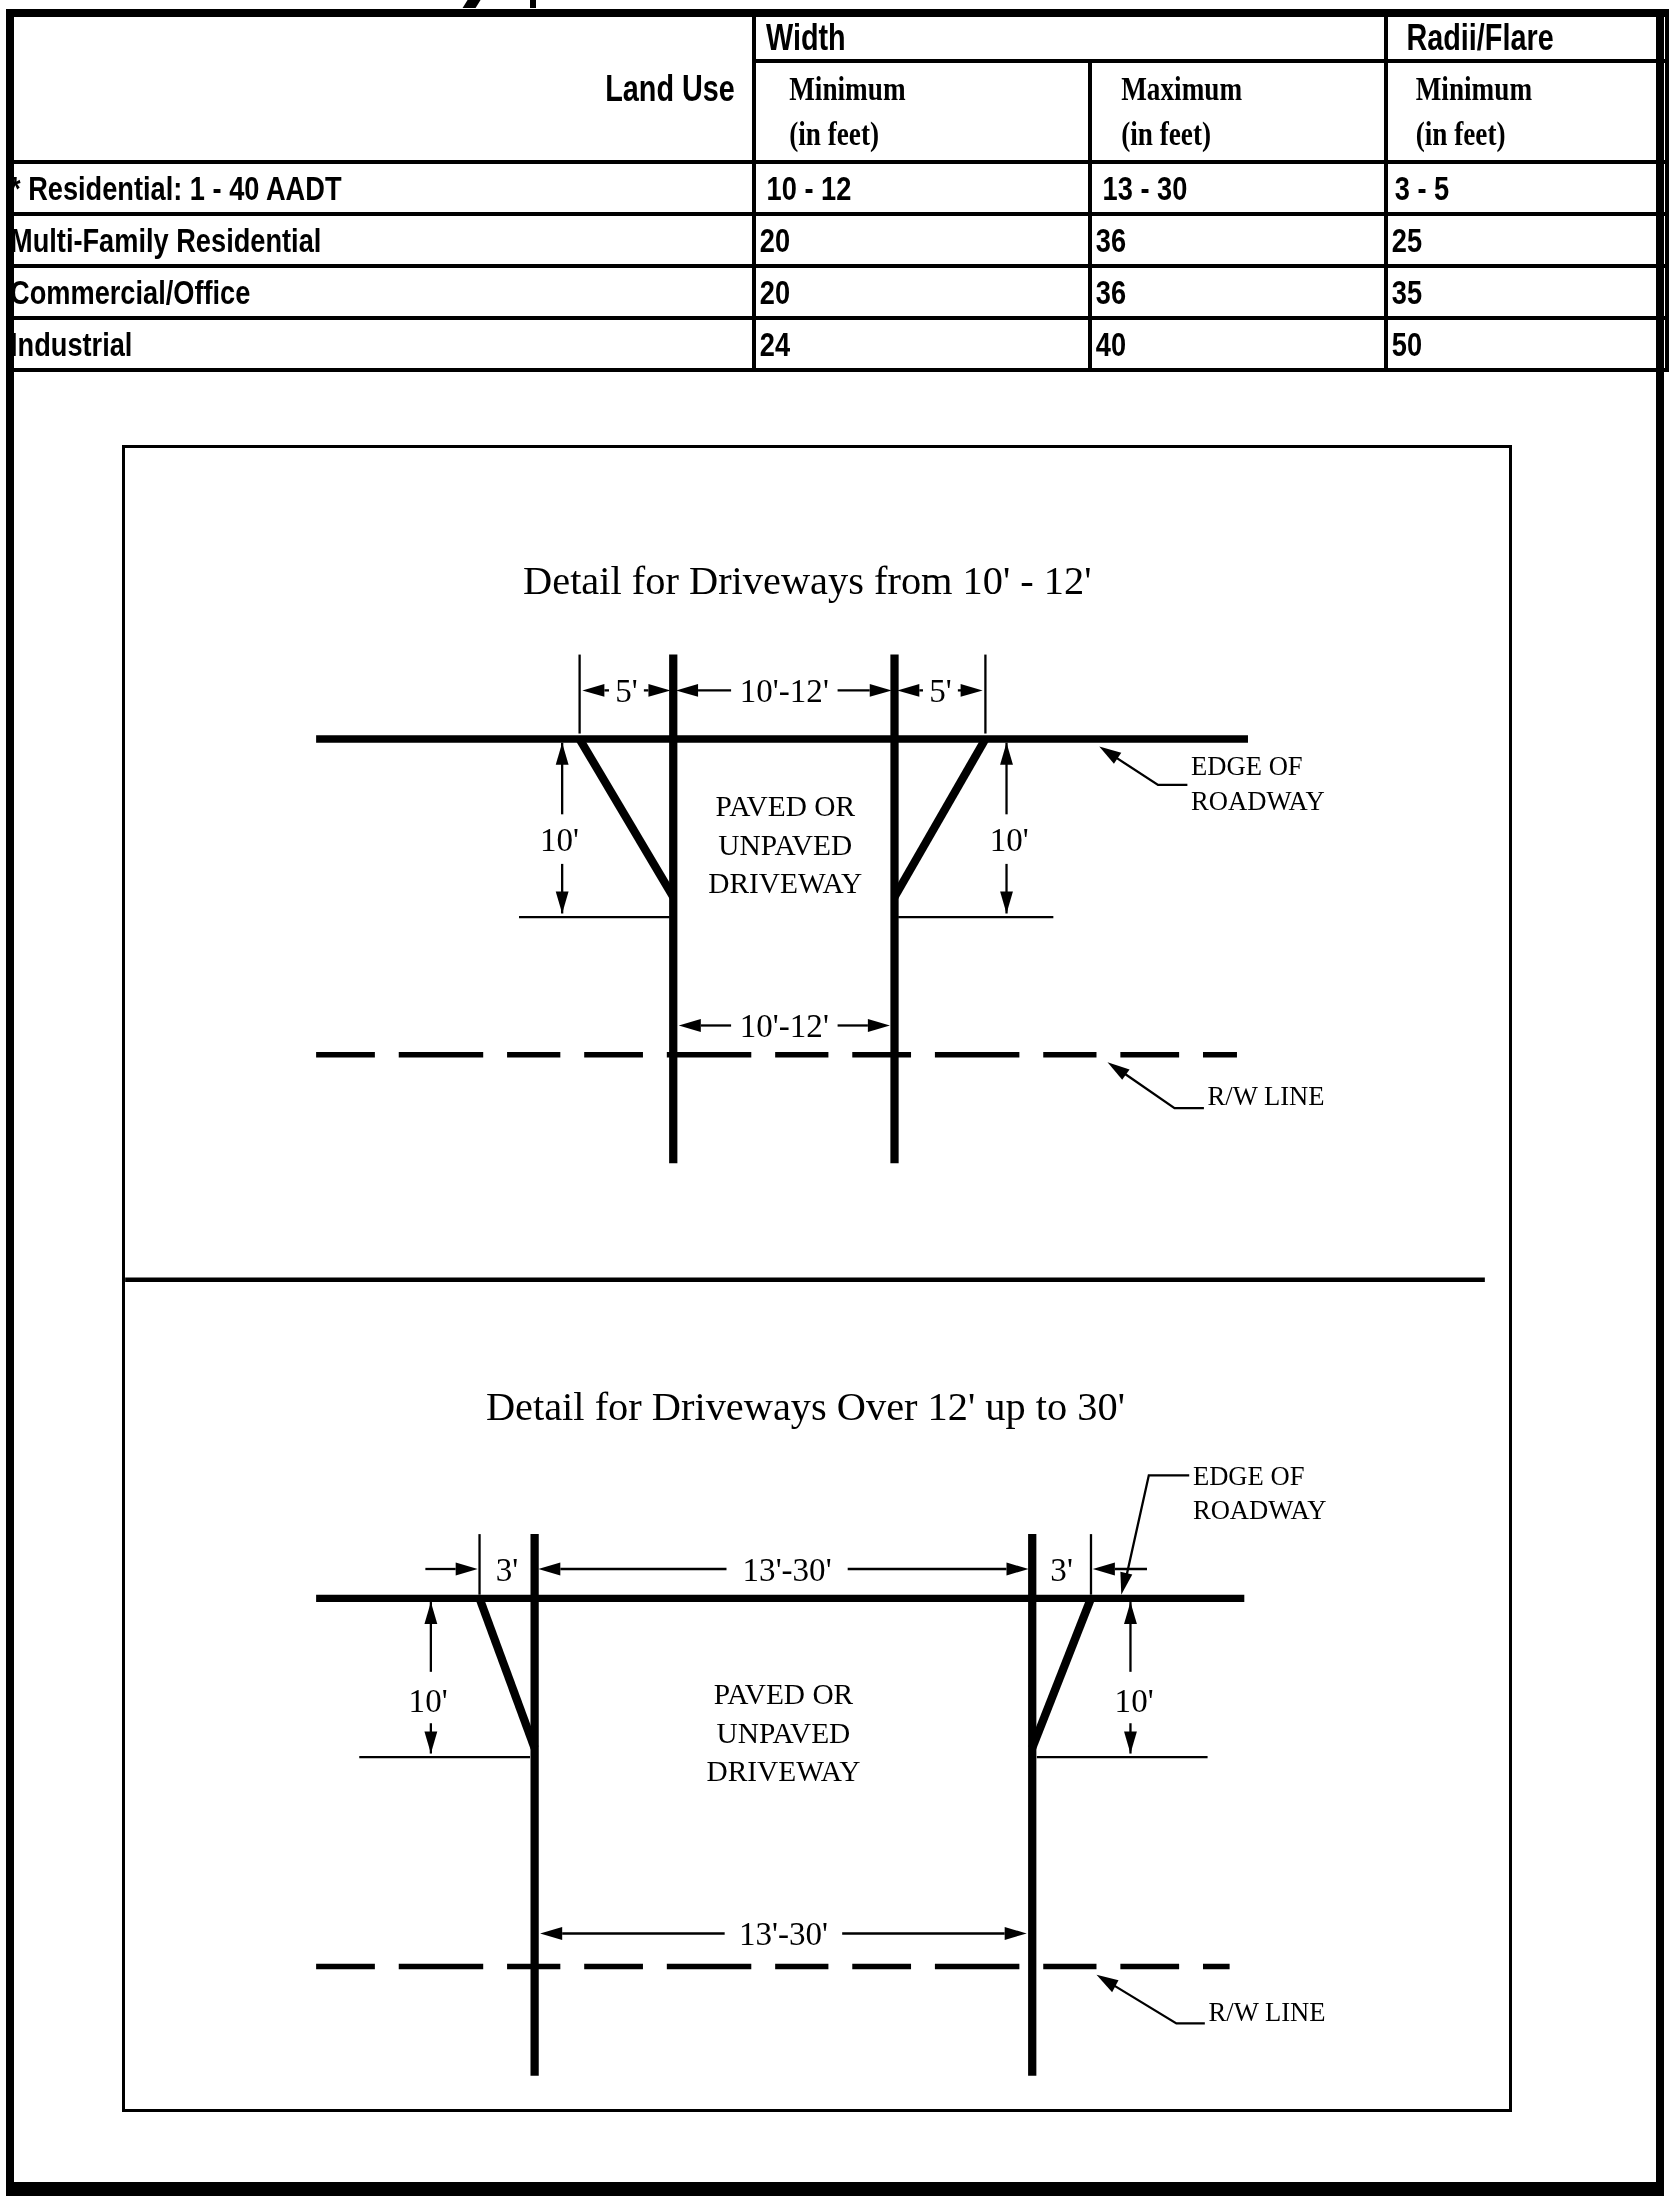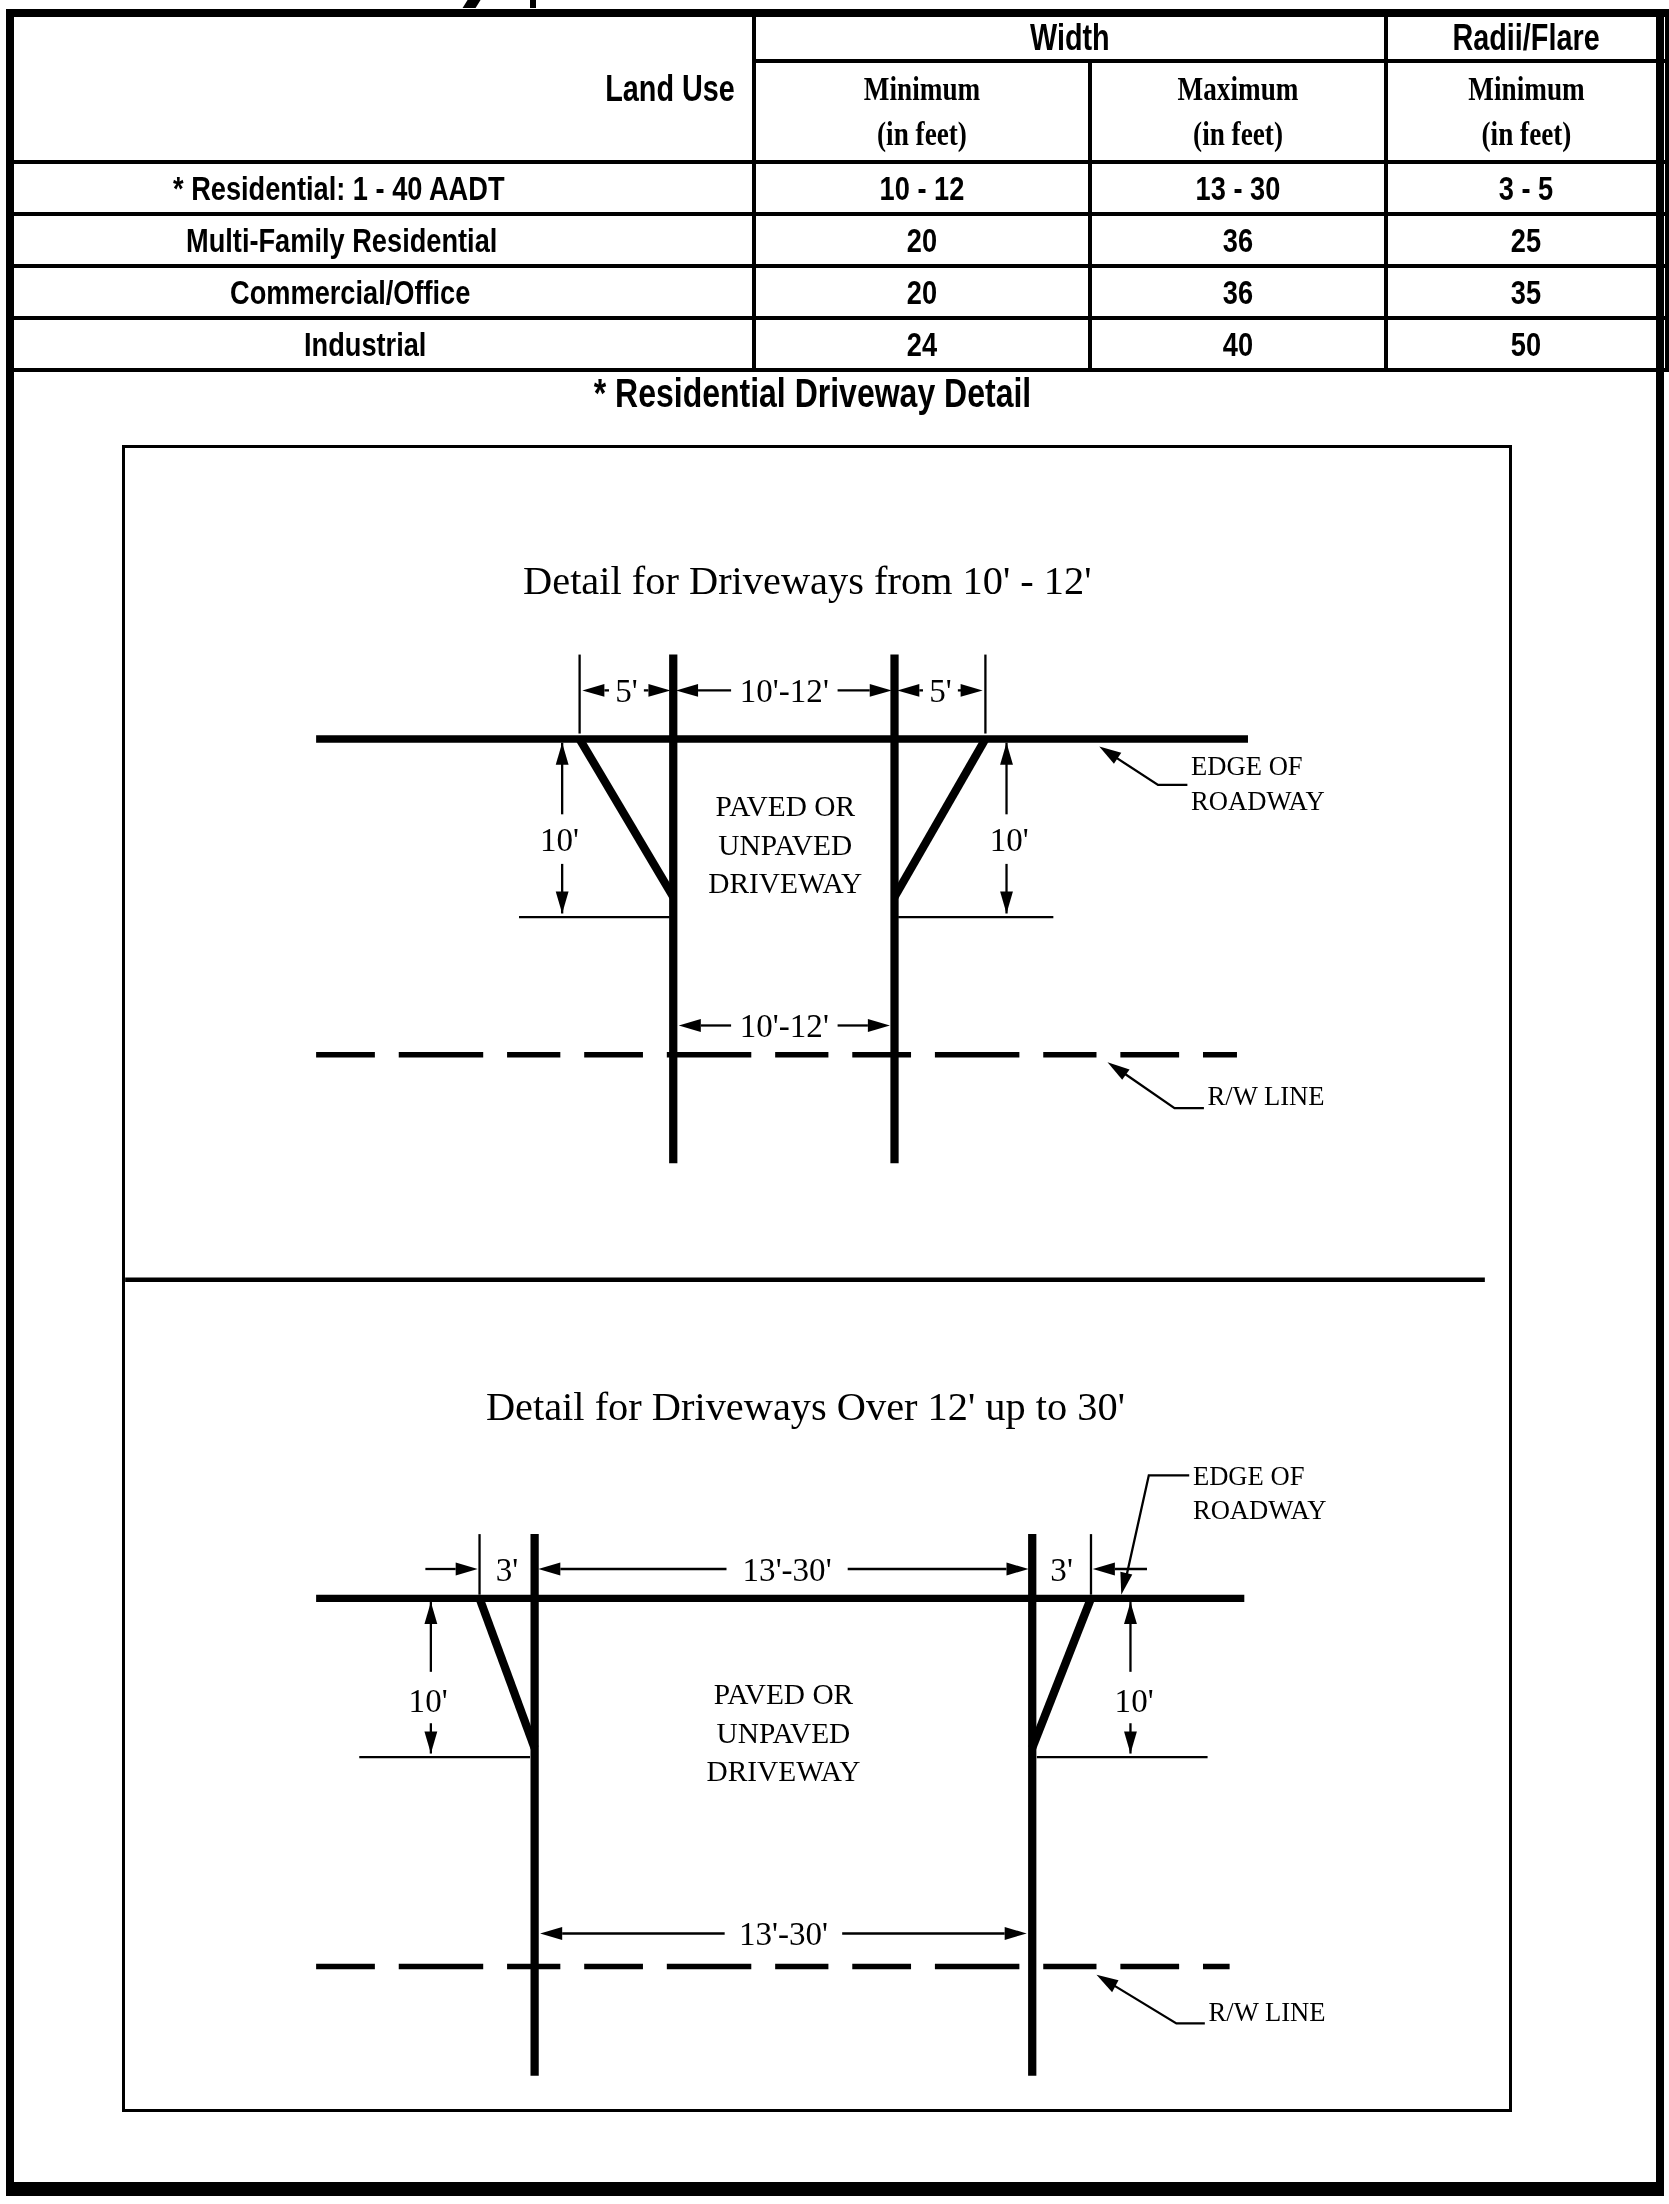--- a/index.html
+++ b/index.html
@@ -12,21 +12,21 @@
   .frag2{left:530px;top:0;width:6.4px;height:8.3px;}
 
   
   .border-frame{position:absolute;left:5.5px;top:9.2px;width:1658px;height:2187px;
                 box-sizing:border-box;border-left:8.3px solid #000;border-right:8.3px solid #000;
                 border-bottom:14.7px solid #000;}
 
   
   table.spec{position:absolute;left:5.5px;top:9.2px;width:1658px;border-collapse:collapse;
              table-layout:fixed;}
-  table.spec td{border:4.6px solid #000;text-align:center;vertical-align:middle;padding:0;
+  table.spec td{border:4.6px solid #000;text-align:left;vertical-align:middle;padding:0;
                 font-size:34px;font-weight:600;overflow:hidden;}
   table.spec tr.head1 td{border-top:8.3px solid #000;}
   tr.head1{height:48px;} tr.head2{height:101px;font-family:Liberation Serif, serif;} tr.data{height:52px;}
   td.lu{text-align:left;padding-left:13px;}
   .cond{display:inline-block;transform:scaleX(0.8);transform-origin:center;white-space:nowrap;}
   td.lu .cond{transform-origin:left center;}
   .h1 .cond{font-size:36px;font-weight:700;}
   .sub{display:block;transform:scaleX(0.8);line-height:1.32;white-space:nowrap;}
 
   
@@ -114,23 +114,20 @@
     </tr>
     <tr class="data">
       <td class="lu"><span class="cond">Industrial</span></td>
       <td><span class="cond">24</span></td>
       <td><span class="cond">40</span></td>
       <td><span class="cond">50</span></td>
     </tr>
   </tbody>
     </table>
 
-  <div class="caption">
-    <span class="cond">* Residential Driveway Detail</span>
-  </div>
 
   <div class="diagram-box">
     <svg width="1360" height="1659" viewBox="137 489 1481 1807" xmlns="http://www.w3.org/2000/svg">
 
       <g>
         <text class="t-title" x="880" y="648" text-anchor="middle">Detail for Driveways from 10' - 12'</text>
 
         <line class="ln-thin" x1="632" y1="714" x2="632" y2="800"></line>
         <line class="ln-thin" x1="1074" y1="714" x2="1074" y2="800"></line>
 

